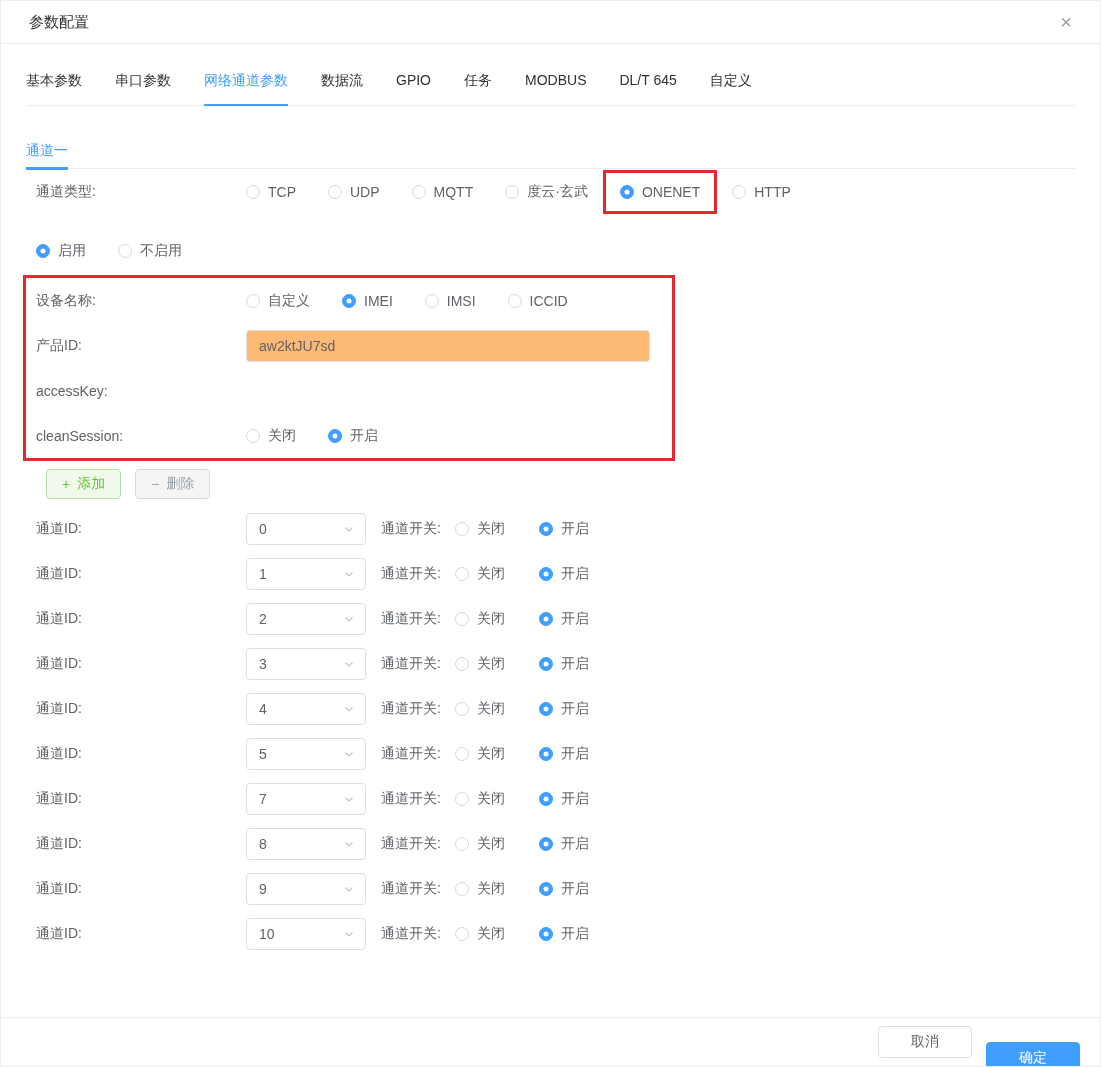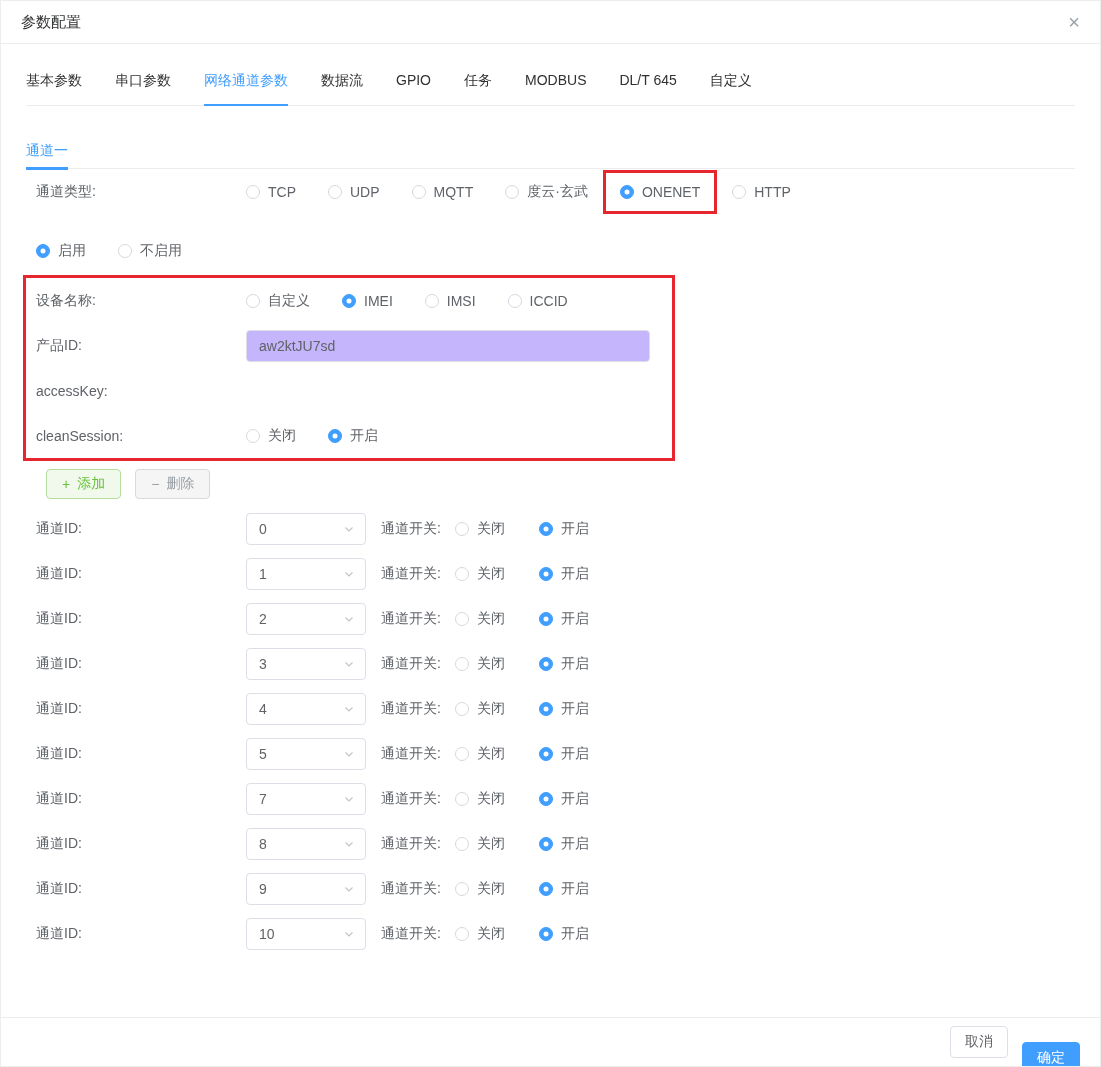--- a/index.html
+++ b/index.html
@@ -1,19 +1,19 @@
 <!DOCTYPE html>
 <html><head>
 <meta charset="utf-8">
 <style>
   * { margin:0; padding:0; box-sizing:border-box; }
   body { background:#fff; font-family:"Liberation Sans","DejaVu Sans",sans-serif; }
   .dialog { width:1101px; height:1067px; background:#fff; position:relative; border:1px solid #ededed; overflow:hidden; }
 
-  .dialog-header { height:43px; border-bottom:1px solid #ececec; display:flex; align-items:center; padding:0 20px; }
+  .dialog-header { height:43px; border-bottom:1px solid #ececec; display:flex; align-items:center; padding:0 28px; }
   .dialog-title { font-size:15px; color:#303133; }
   .close { margin-left:auto; color:#9aa0a6; font-size:20px; line-height:1; cursor:pointer; }
 
   .tabs { margin:0 25px; padding-top:28px; display:flex; gap:33px; border-bottom:1px solid #ececec; font-size:14px; color:#303133; }
   .tab { padding-bottom:14px; cursor:pointer; white-space:nowrap; }
   .tab.active { color:#409eff; border-bottom:2px solid #409eff; margin-bottom:-1px; }
 
   .subtabs { margin:0 25px; padding-top:36px; border-bottom:1px solid #ececec; font-size:14px; }
   .subtab { display:inline-block; color:#409eff; padding-bottom:7px; border-bottom:3px solid #409eff; margin-bottom:-2px; cursor:pointer; }
 
@@ -21,40 +21,40 @@
   .row { height:45px; display:flex; align-items:center; }
   .row.first { margin-top:14px; }
   .row-label { margin-left:10px; width:210px; flex-shrink:0; color:#5f6368; }
 
   .radio-group { display:flex; gap:32px; align-items:center; }
   .radio { display:inline-flex; align-items:center; gap:8px; cursor:pointer; color:#5f6368; white-space:nowrap; }
   .rdot { width:14px; height:14px; border-radius:50%; border:1px solid #d5d9e0; background:#fff; position:relative; flex-shrink:0; }
   .rdot.checked { background:#409eff; border-color:#409eff; }
   .rdot.checked::after { content:""; position:absolute; width:5px; height:5px; background:#fff; border-radius:50%; top:50%; left:50%; transform:translate(-50%,-50%); }
 
-  .text-input { height:32px; width:404px; border:1px solid #dcdfe6; border-radius:4px; padding:0 12px; font-size:14px; color:#606266; background:#c4b5fd; outline:none; font-family:inherit; }
+  .text-input { height:32px; width:404px; border:1px solid #dcdfe6; border-radius:4px; padding:0 12px; font-size:14px; color:#606266; background:#fdba74; outline:none; font-family:inherit; }
   .text-input.small { width:180px; }
   .hint { margin-left:13px; color:#a8abb2; }
 
   .select { width:120px; height:32px; border:1px solid #dcdfe6; border-radius:4px; display:flex; align-items:center; justify-content:space-between; padding:0 10px 0 12px; cursor:pointer; color:#606266; background:#fff; }
 
   .hl-group { border:3px solid #e8262d; width:652px; margin-left:-3px; margin-top:2px; }
   .hl-wrap { display:inline-flex; border:3px solid #e8262d; padding:11px 14px; margin:-14px -17px; }
 
   .btn-row { padding-left:20px; }
   .btn { height:30px; padding:0 15px; border-radius:4px; font-size:14px; display:inline-flex; align-items:center; gap:7px; cursor:pointer; border:1px solid transparent; font-family:inherit; }
   .btn-add { color:#67c23a; background:#f0f9eb; border-color:#b5dfa2; }
   .btn-del { color:#9aa0a6; background:#f5f5f5; border-color:#d9d9d9; margin-left:14px; }
 
   .switch-label { margin-left:15px; white-space:nowrap; }
   .radio.off { margin-left:14px; }
   .radio.on { margin-left:34px; }
 
   .dialog-footer { position:absolute; left:0; right:0; bottom:0; height:49px; border-top:1px solid #ececec; display:flex; align-items:center; justify-content:flex-end; gap:14px; padding:0 20px; background:#fff; }
-  .fbtn { height:32px; padding:0 14px; border-radius:4px; font-size:14px; cursor:pointer; font-family:inherit; }
+  .fbtn { height:32px; padding:0 32px; border-radius:4px; font-size:14px; cursor:pointer; font-family:inherit; }
   .btn-cancel { background:#fff; border:1px solid #dcdfe6; color:#606266; }
   .btn-ok { background:#409eff; border:1px solid #409eff; color:#fff;margin-top:31px; }
   .chev { flex-shrink:0; }
 </style>
 </head>
 <body>
 
 <div class="dialog">
 
   <div class="dialog-header">

